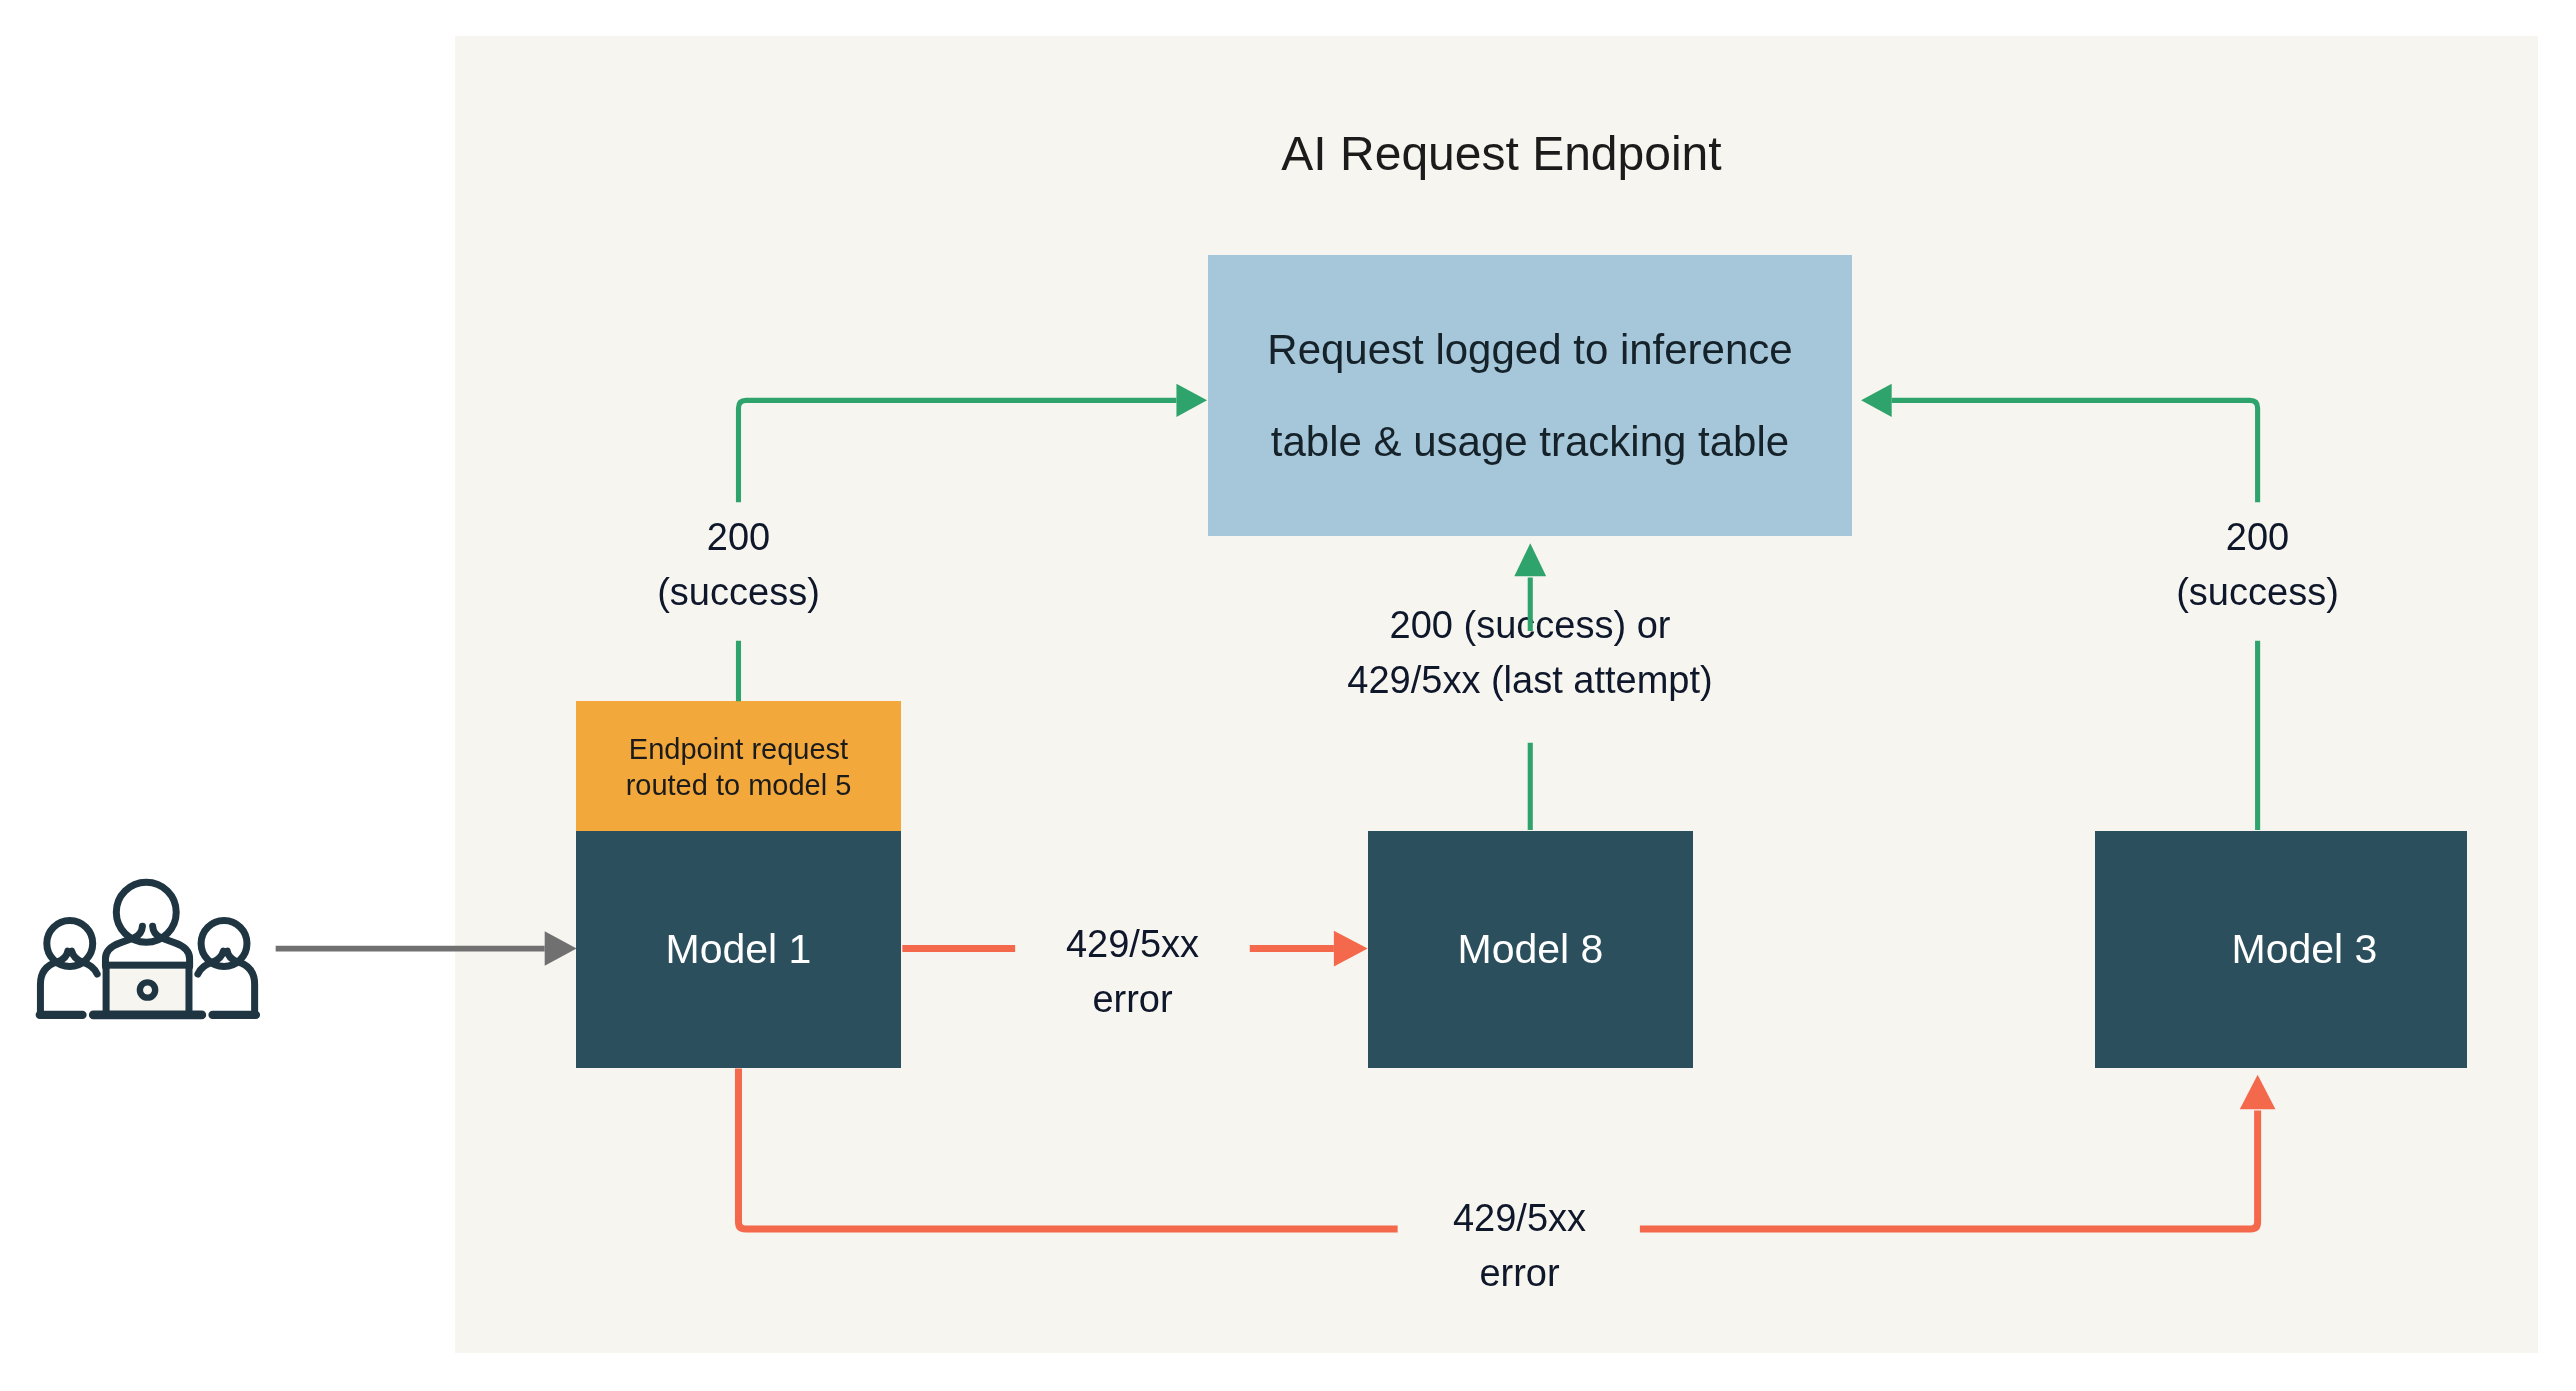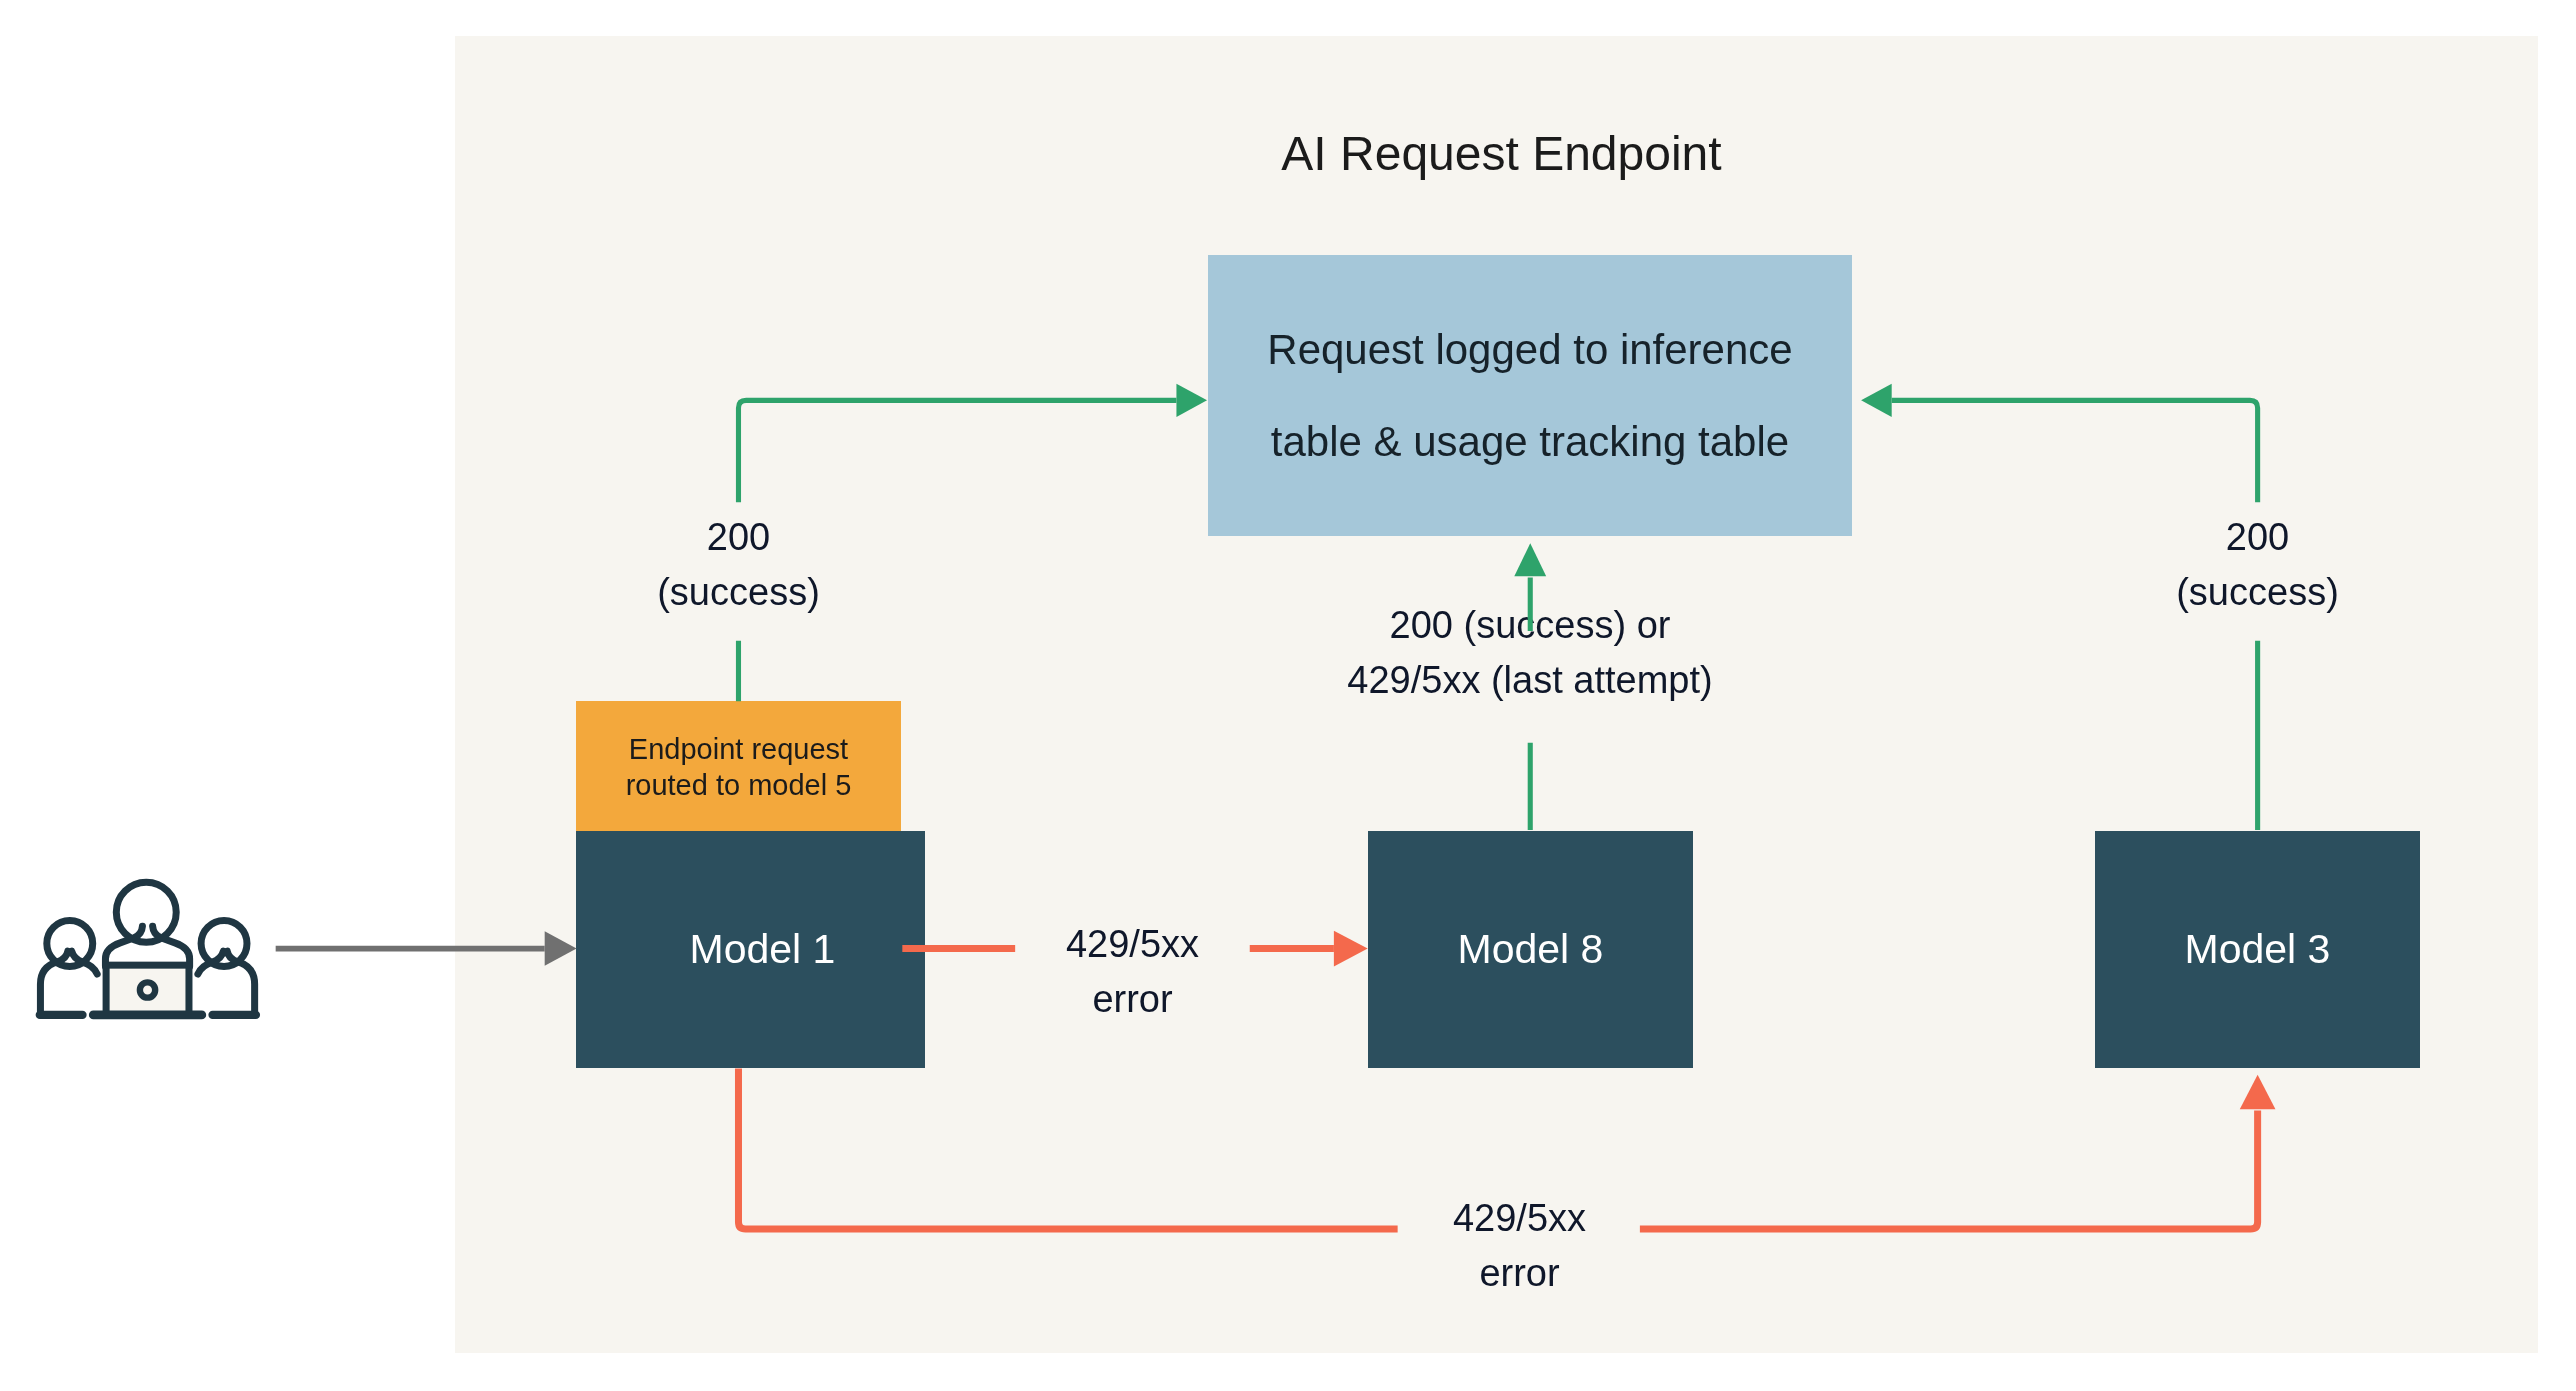--- a/index.html
+++ b/index.html
@@ -52,23 +52,23 @@
     line-height: 1.24;
     color: #1B1B1B;
   }
   .model {
     top: 831px;
     width: 325px; height: 237px;
     background: #2C4F5E;
     color: #FFFFFF;
     font-size: 41px;
   }
-  .model.m1 { left: 576px; padding-left: 24px; }
+  .model.m1 { left: 576px; }
   .model.m2 { left: 1368px; }
-  .model.m3 { left: 2095px; }
+  .model.m3 { left: 2095px; padding-left: 47px; }
   .elabel {
     position: absolute;
     text-align: center;
     font-size: 38px;
     line-height: 1.45;
     color: #0f172a;
   }
   .elabel.l-m1-success { left: 611px;  top: 510px;  width: 255px; }
   .elabel.l-m2-result  { left: 1270px; top: 598px;  width: 520px; }
   .elabel.l-m3-success { left: 2130px; top: 510px;  width: 255px; }

